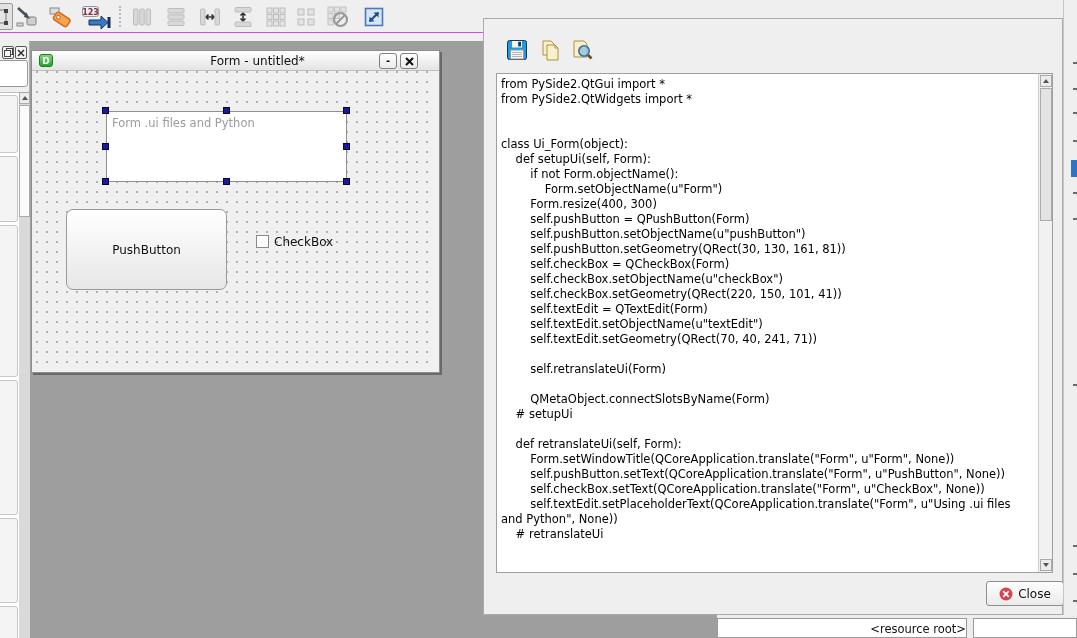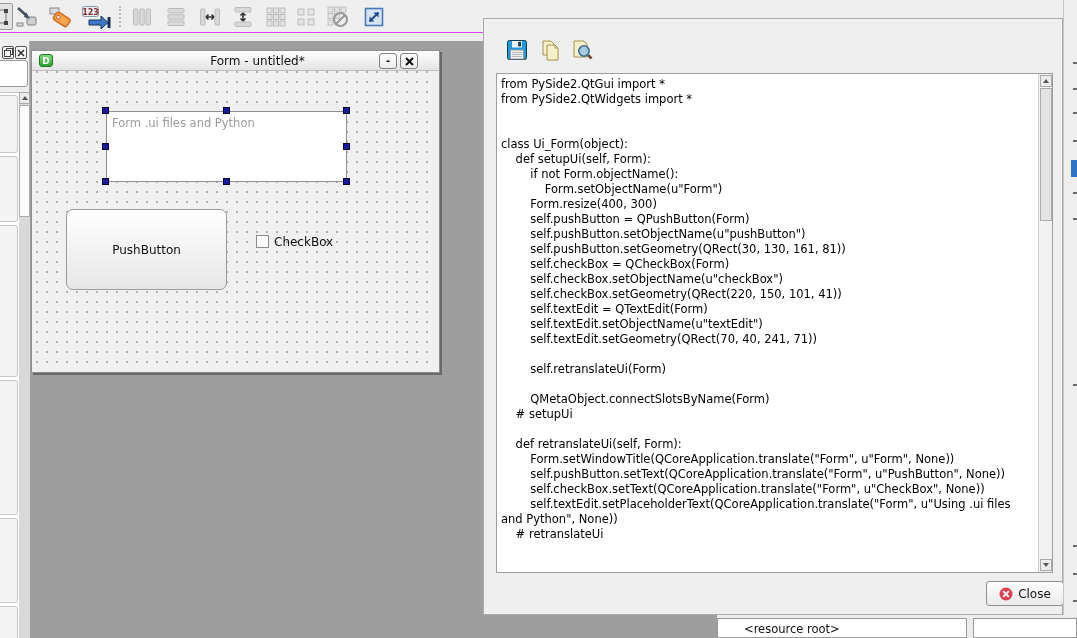--- a/index.html
+++ b/index.html
@@ -78,21 +78,21 @@
     display:flex; align-items:center; justify-content:center; gap:5px; font-size:12px; color:#111; }
 
   
   #right-sliver { left:1063px; top:0; width:14px; height:615px; background:#efefef; border-left:1px solid #c6c6c6; }
   .frag { position:absolute; left:9px; height:2px; background:#6a6a6a; }
   #sliver-selected { position:absolute; left:7px; top:160px; width:7px; height:17px; background:#2f74c4; }
 
   
   #resource-strip { left:717px; top:615px; width:360px; height:23px; background:#ededed; }
   .res-box { position:absolute; top:3px; height:20px; background:#fff; border:1px solid #9a9a9a; }
-  #resource-root { left:0; width:250px; font-size:11.5px; color:#111; padding:3px 0 15px 26px; }
+  #resource-root { left:0; width:250px; font-size:11.5px; color:#111; padding:3px 0 15px 26px;text-align:right; }
   #res-box2 { left:256px; width:104px; }
 
   svg { display:block; }
 </style>
 </head>
 <body>
 
 <div id="stage">
 
 

